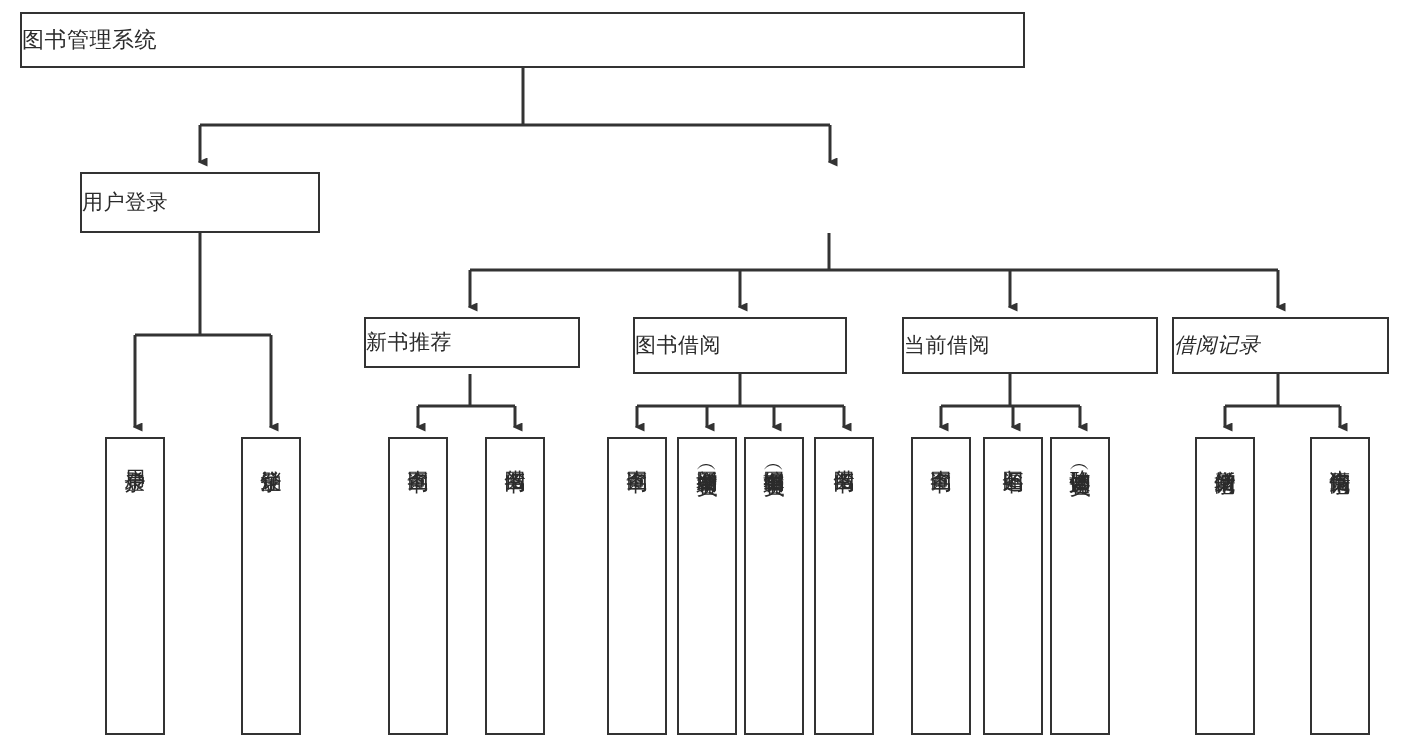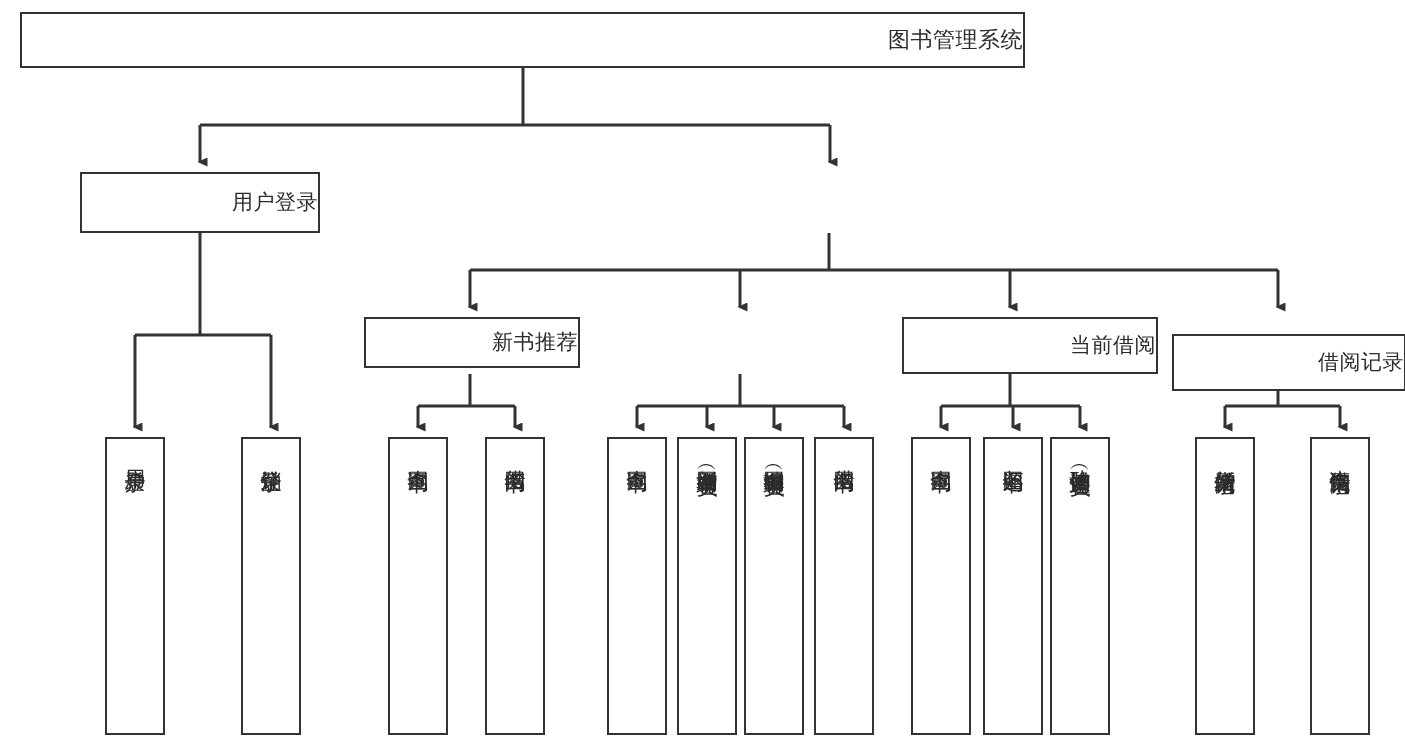--- a/index.html
+++ b/index.html
@@ -26,21 +26,21 @@
     height: 747px;
     pointer-events: none;
   }
   .node {
     position: absolute;
     box-sizing: border-box;
     background: #ffffff;
     border: 2.5px solid #333333;
     display: flex;
     align-items: center;
-    justify-content: flex-end;
+    justify-content: flex-start;
     color: #2b2b2b;
   }
   .node-label {
     text-align: center;
     line-height: 1.25;
     letter-spacing: 0.5px;
     white-space: nowrap;
   }
   
   .node.horiz .node-label {
@@ -135,24 +135,27 @@
     <span class="node-label">图书管理系统</span>
   </div>
 
   <div class="node horiz" style="left:80px; top:172px; width:240px; height:61px;">
     <span class="node-label">用户登录</span>
   </div>
 
   <div class="node horiz" style="left:364px; top:317px; width:216px; height:51px;">
     <span class="node-label">新书推荐</span>
   </div>
+  <div class="node horiz" style="left:633px; top:317px; width:214px; height:57px;">
+    <span class="node-label">图书借阅</span>
+  </div>
   <div class="node horiz" style="left:902px; top:317px; width:256px; height:57px;">
     <span class="node-label">当前借阅</span>
   </div>
-  <div class="node horiz" style="left:1172px; top:334px; width:234px; height:57px;">
+  <div class="node horiz" style="left:1172px; top:317px; width:217px; height:57px;font-style:italic;">
     <span class="node-label">借阅记录</span>
   </div>
 
   <div class="node leaf" style="left:105px; top:437px; width:60px; height:298px;">
     <span class="node-label">用户登录</span>
   </div>
   <div class="node leaf" style="left:241px; top:437px; width:60px; height:298px;">
     <span class="node-label">注销登录</span>
   </div>
 

